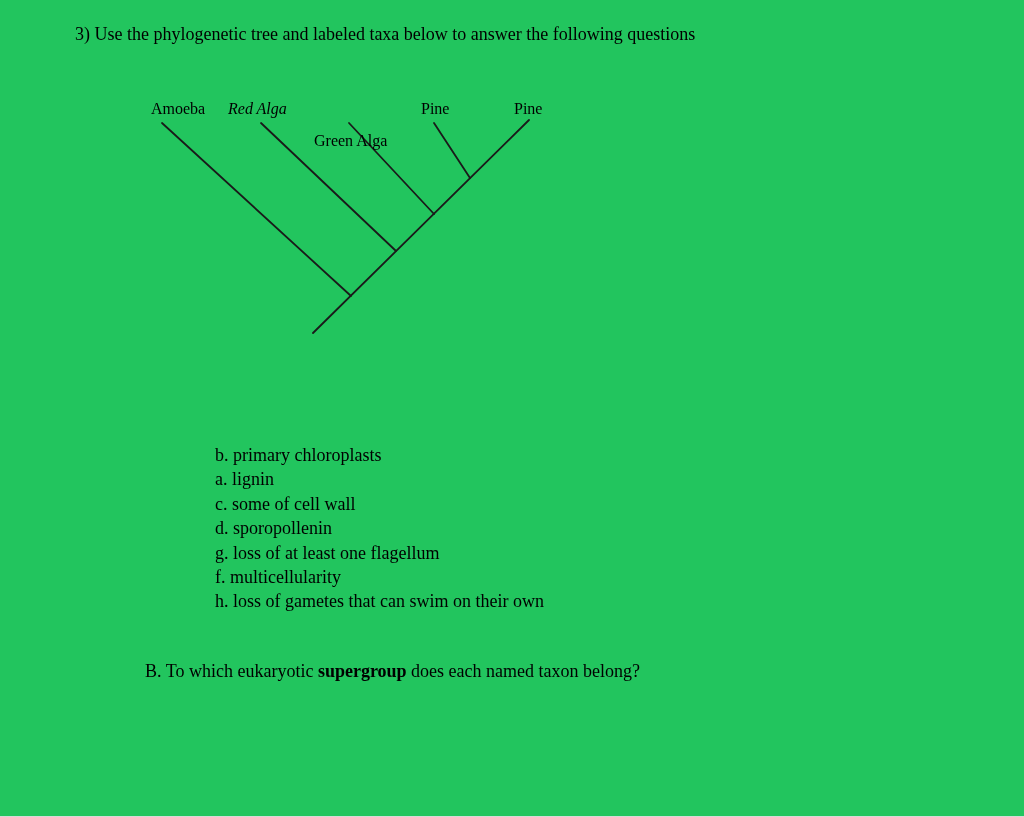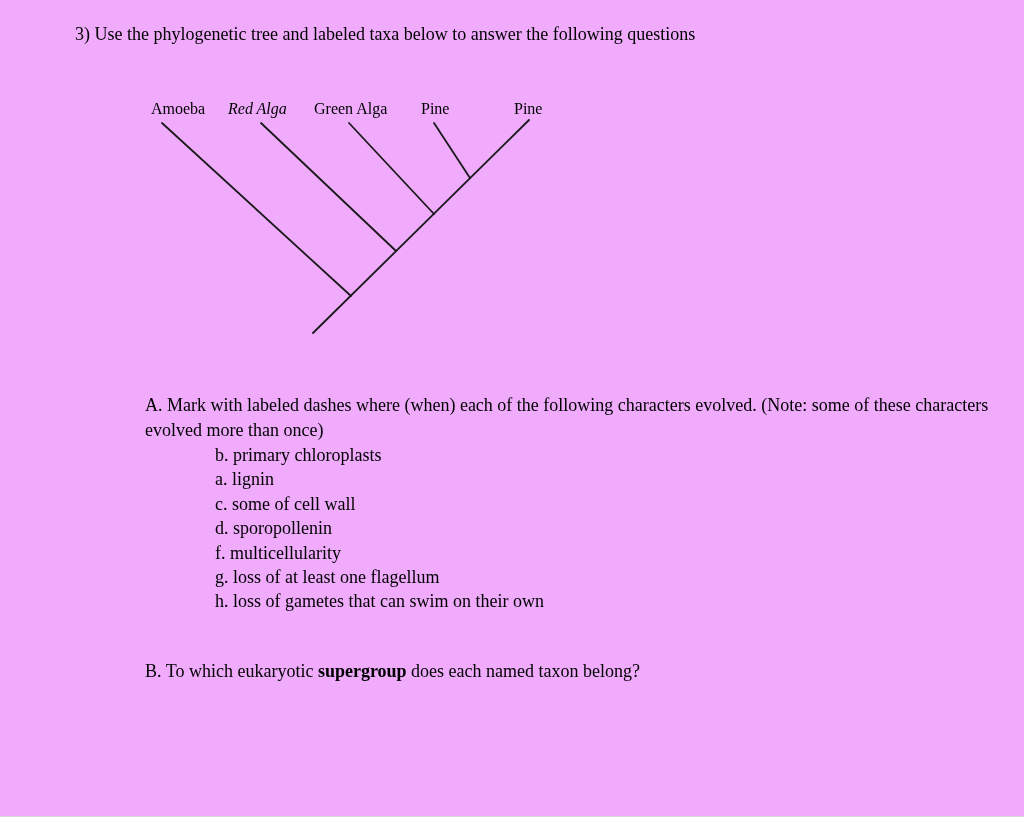--- a/index.html
+++ b/index.html
@@ -4,21 +4,21 @@
 <style>
   html, body {
     margin: 0;
     padding: 0;
     background: #ffffff;
   }
   .page {
     position: relative;
     width: 1024px;
     height: 817px;
-    background: #f0abfc;
+    background: #22c55e;
     color: #000000;
     font-family: "Liberation Serif", serif;
     overflow: hidden;
   }
   .title {
     position: absolute;
     left: 75px;
     top: 24px;
     font-size: 18px;
     white-space: nowrap;
@@ -37,21 +37,21 @@
     stroke-linecap: round;
   }
   .taxon {
     position: absolute;
     top: 100px;
     font-size: 16px;
     white-space: nowrap;
   }
   .taxon-amoeba     { left: 151px; }
   .taxon-red-alga   { left: 228px; font-style: italic; }
-  .taxon-green-alga { left: 314px; }
+  .taxon-green-alga { left: 314px; margin-top: 32px; }
   .taxon-moss       { left: 421px; }
   .taxon-pine       { left: 514px; }
   .question-a-text {
     position: absolute;
     left: 145px;
     top: 393px;
     width: 845px;
     font-size: 18px;
     line-height: 24.5px;
   }
@@ -95,29 +95,28 @@
     <line x1="349" y1="123" x2="434" y2="214"></line>
     <line x1="434" y1="123" x2="470" y2="178"></line>
   </svg>
 
   <span class="taxon taxon-amoeba">Amoeba</span>
   <span class="taxon taxon-red-alga">Red Alga</span>
   <span class="taxon taxon-green-alga">Green Alga</span>
   <span class="taxon taxon-moss">Pine</span>
   <span class="taxon taxon-pine">Pine</span>
 
-  <div class="question-a-text">A. Mark with labeled dashes where (when) each of the following characters evolved. (Note: some of these characters evolved more than once)</div>
 
   <div class="character-list">
     <div>b. primary chloroplasts</div>
     <div>a. lignin</div>
     <div>c. some of cell wall</div>
     <div>d. sporopollenin</div>
+    <div>g. loss of at least one flagellum</div>
     <div>f. multicellularity</div>
-    <div>g. loss of at least one flagellum</div>
     <div>h. loss of gametes that can swim on their own</div>
   </div>
 
   <div class="question-b">
     <span>B. To which eukaryotic </span><span class="bold">supergroup</span><span> does each named taxon belong?</span>
   </div>
 
   <div class="page-bottom-edge"></div>
 
 </div>

